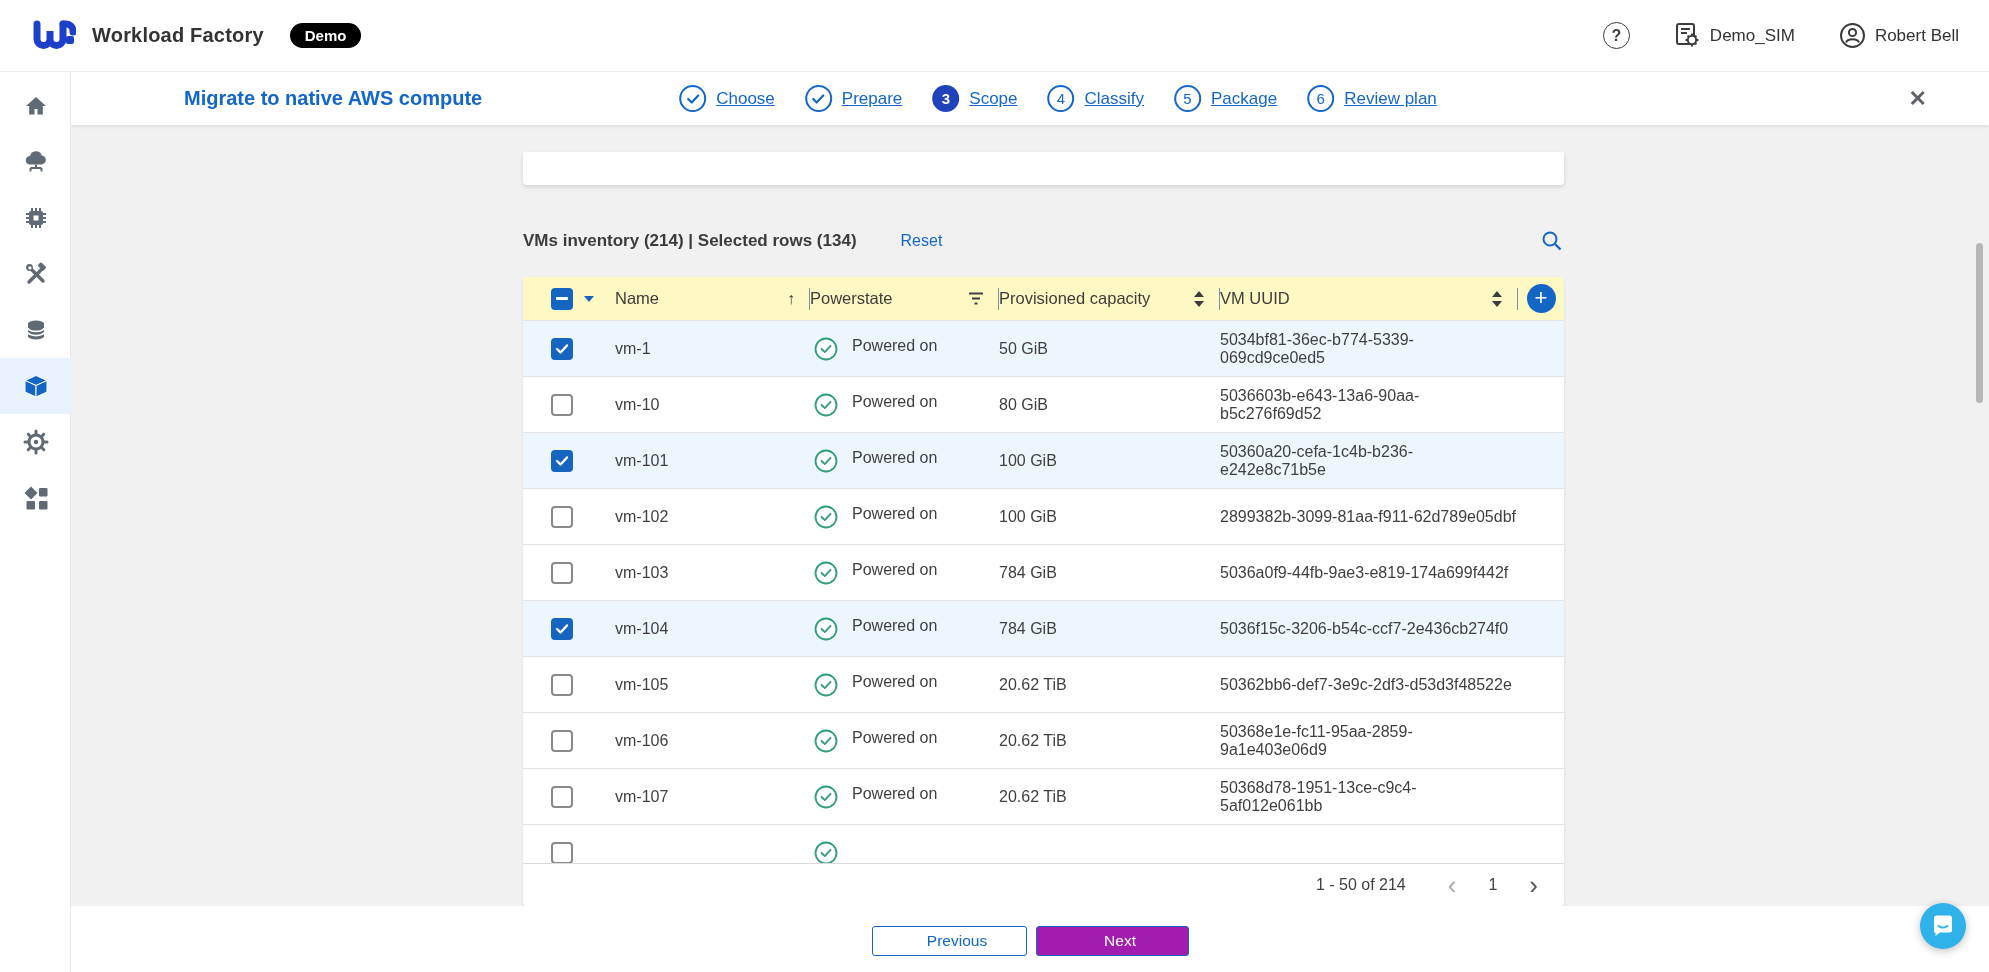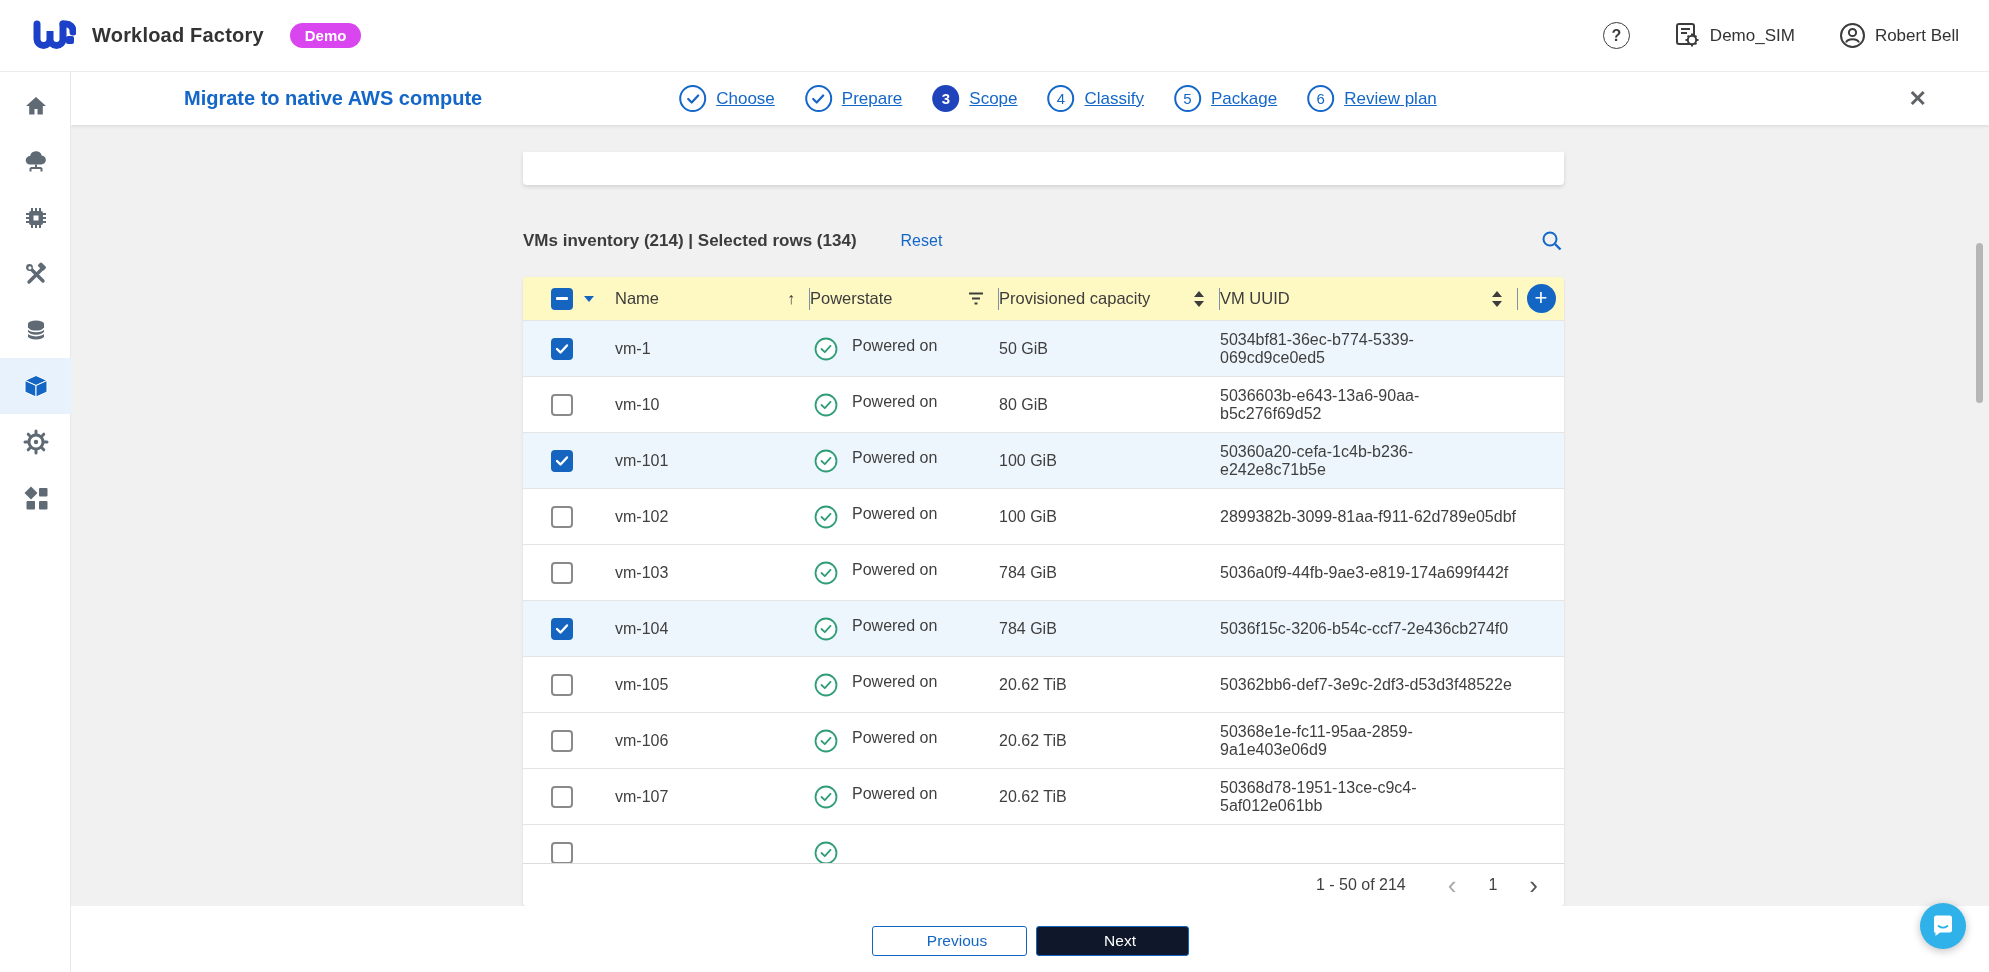--- a/index.html
+++ b/index.html
@@ -7,21 +7,21 @@
               font-family:"Liberation Sans", sans-serif; color:#3f3f3f; }
   .shell { position:relative; width:1989px; height:972px; }
 
   
   .topbar { position:absolute; left:0; top:0; right:0; height:72px; background:#fff;
             display:flex; align-items:center; padding:0 30px; z-index:6;
             border-bottom:1px solid #ececec; }
   .brand { display:flex; align-items:center; }
   .logo-svg { width:46px; height:40px; }
   .app-title { font-size:20px; font-weight:700; color:#333; margin-left:16px; letter-spacing:.2px; }
-  .demo-badge { margin-left:26px; background:#d946ef; color:#fff; font-size:15px; font-weight:700;
+  .demo-badge { margin-left:26px; background:#000000; color:#fff; font-size:15px; font-weight:700;
                 padding:4px 15px; border-radius:999px; }
   .top-right { margin-left:auto; display:flex; align-items:center; gap:44px; }
   .top-item { display:flex; align-items:center; gap:9px; font-size:17px; color:#333; cursor:pointer; }
   .help-circle { width:27px; height:27px; border:1.8px solid #3c3c3c; border-radius:50%;
                  display:flex; align-items:center; justify-content:center;
                  font-size:16px; font-weight:700; color:#3c3c3c; }
 
   
   .sidebar { position:absolute; left:0; top:72px; bottom:0; width:71px; background:#fff;
              border-right:1px solid #e8e8e8; z-index:5; padding-top:6px; }
@@ -92,21 +92,21 @@
   .pg-next { color:#555; margin-left:32px; }
 
   
   .footer { position:absolute; left:71px; right:0; top:906px; bottom:0; background:#fff;
             display:flex; justify-content:center; }
   .btn-row { display:flex; gap:9px; margin-top:20px; }
   .btn { height:30px; border-radius:3px; font-size:15.5px; font-weight:500; display:flex;
          align-items:center; justify-content:center; cursor:pointer;
          font-family:"Liberation Sans", sans-serif;padding-left:16px; }
   .btn-prev { width:155px; background:#fff; border:1px solid #1366c4; color:#1366c4; }
-  .btn-next { width:153px; background:#0f172a; border:1px solid #1366c4; color:#fff; }
+  .btn-next { width:153px; background:#a21caf; border:1px solid #1366c4; color:#fff; }
 
   
   .scroll-thumb { position:absolute; right:6px; top:243px; width:7px; height:160px; border-radius:4px;
                   background:#b6b6b6; z-index:7; cursor:pointer; }
   .chat-fab { position:absolute; right:23px; bottom:23px; width:46px; height:46px; border-radius:50%;
               background:#2fb1ea; display:flex; align-items:center; justify-content:center;
               box-shadow:0 2px 8px rgba(0,0,0,.25); cursor:pointer; z-index:8; }
 </style>
 </head>
 <body>

